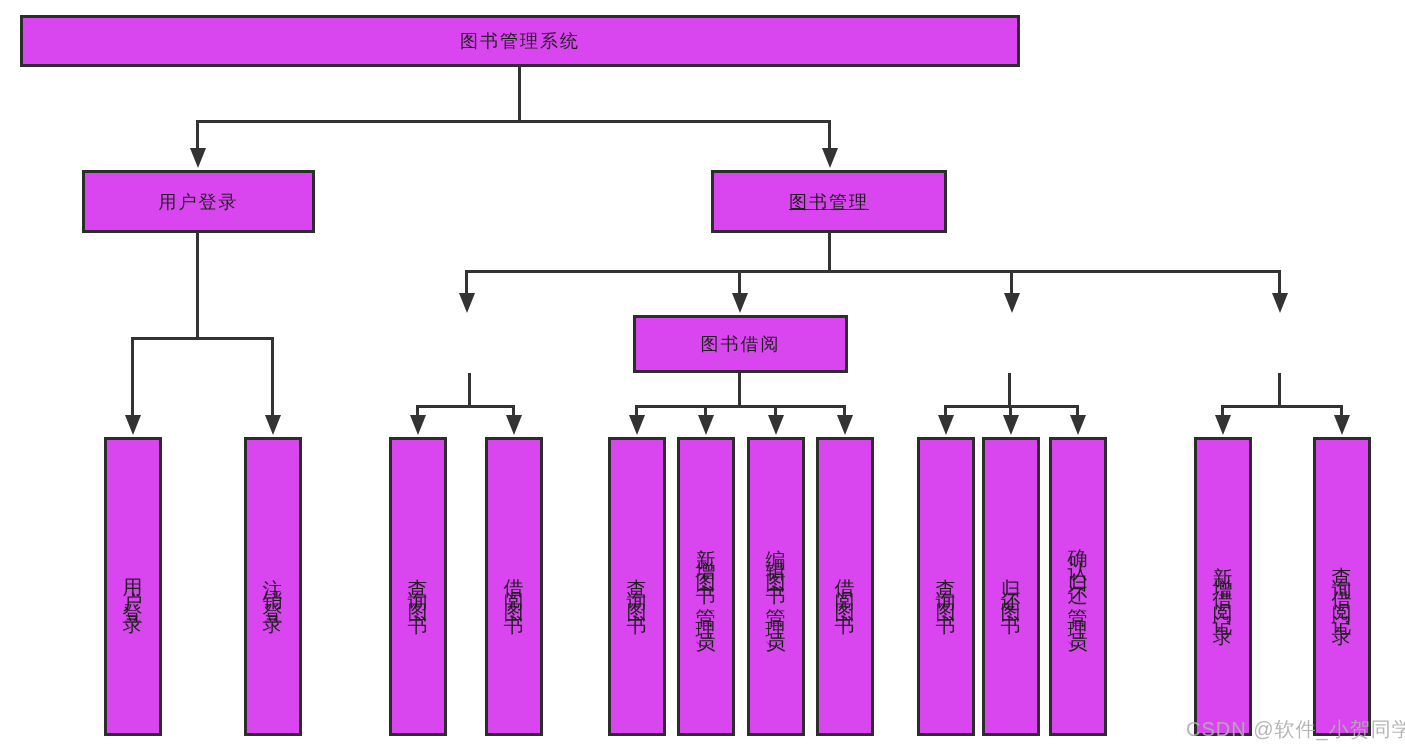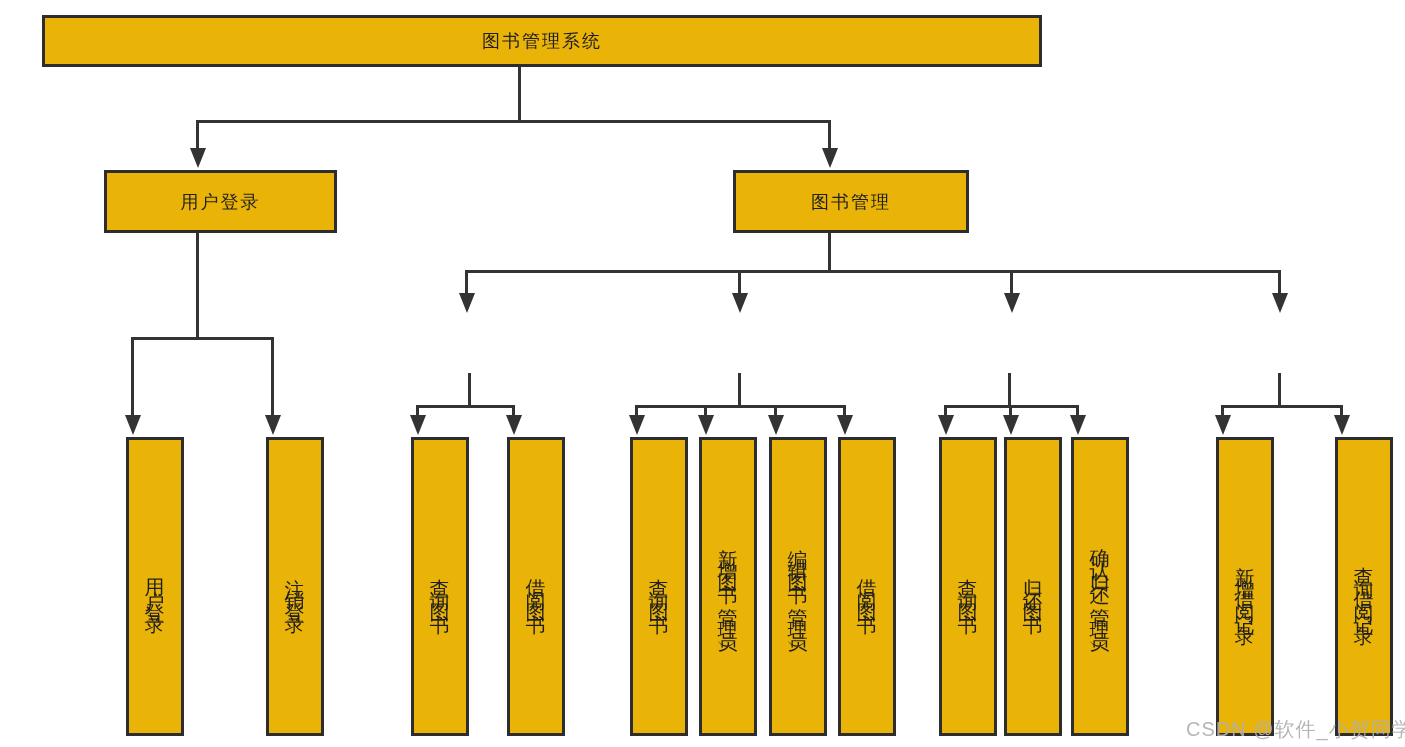--- a/index.html
+++ b/index.html
@@ -6,28 +6,27 @@
   #stage {
     position: relative;
     width: 1405px;
     height: 747px;
     background: #ffffff;
     font-family: "Liberation Sans", "DejaVu Sans", sans-serif;
     overflow: hidden;
   }
   .box {
     position: absolute;
-    background: #eab308;
+    background: #d946ef;
     border: 3px solid #2d2d2d;
     box-sizing: border-box;
     display: flex;
     align-items: center;
     justify-content: center;
     color: #1f1f1f;
-    margin-left: 22px;
   }
   .hbox {
     font-size: 18px;
     letter-spacing: 2px;
     white-space: nowrap;
   }
   .vbox {
     width: 58px;
     height: 299px;
     top: 437px;
@@ -59,23 +58,24 @@
 </style>
 </head>
 <body>
 
 <div id="stage">
 
   <div class="box hbox" style="left:20px; top:15px; width:1000px; height:52px;">图书管理系统</div>
 
   <div class="box hbox" style="left:82px; top:170px; width:233px; height:63px;">用户登录</div>
 
-  <div class="box hbox" style="left:711px; top:170px; width:236px; height:63px;">图书管理</div>
+  <div class="box hbox" style="left:711px; top:170px; width:236px; height:63px;text-decoration:underline;">图书管理</div>
 
 
+  <div class="box hbox" style="left:633px; top:315px; width:215px; height:58px;">图书借阅</div>
 
 
 
   <div class="box vbox" style="left:104px;">用户登录</div>
   <div class="box vbox" style="left:244px;">注销登录</div>
 
   <div class="box vbox" style="left:389px;">查询图书</div>
   <div class="box vbox" style="left:485px;">借阅图书</div>
 
   <div class="box vbox" style="left:608px;">查询图书</div>

